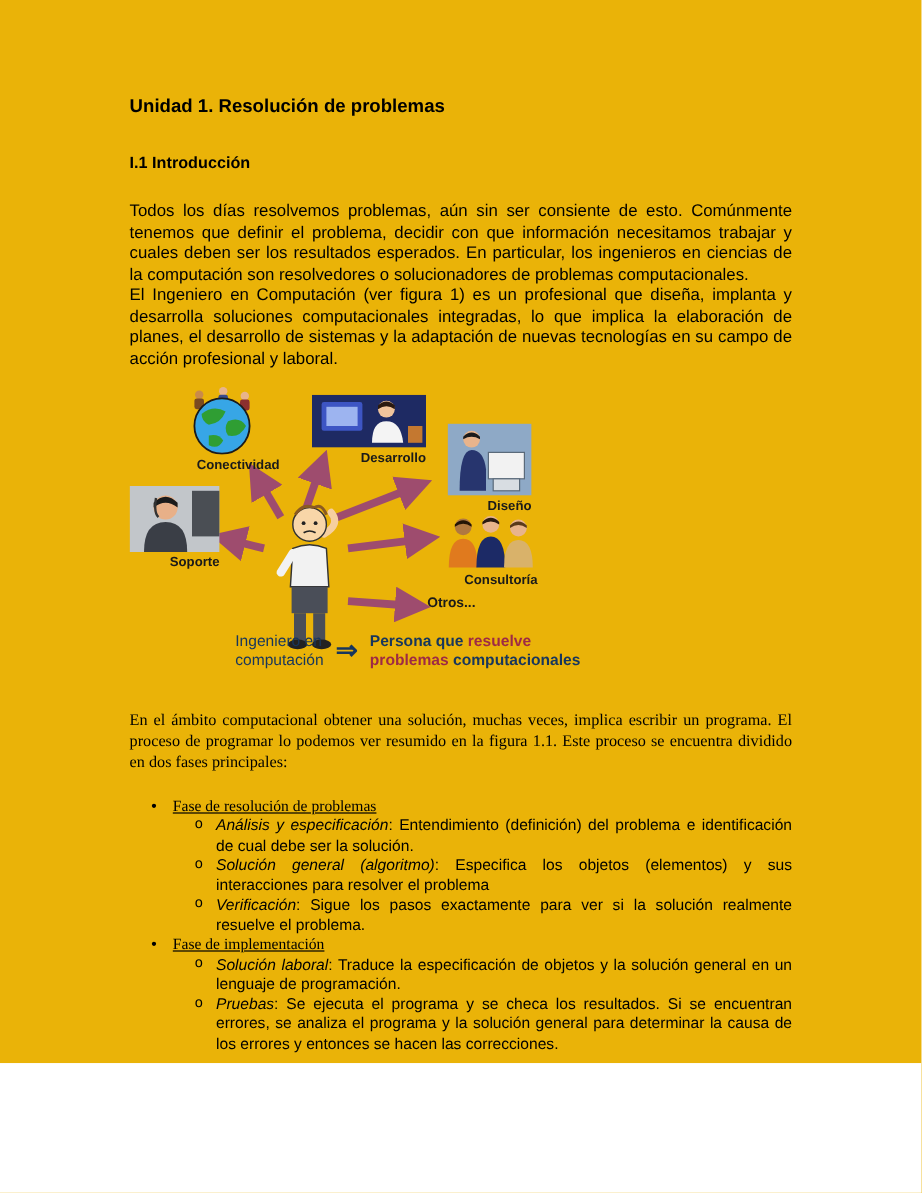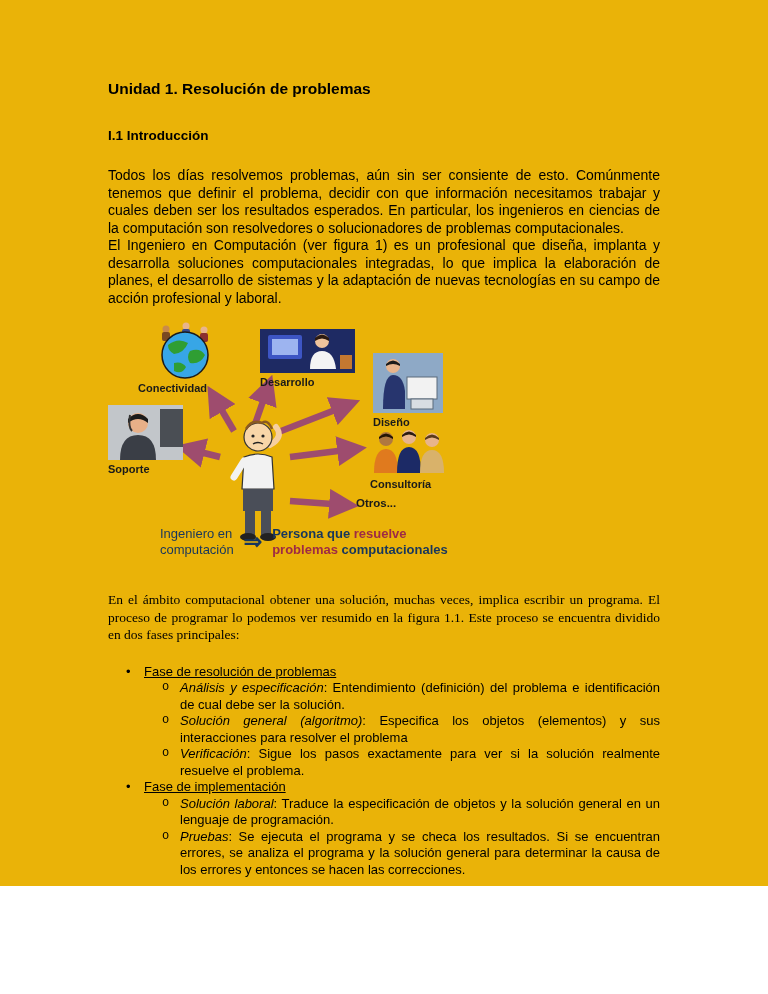--- a/index.html
+++ b/index.html
@@ -37,21 +37,21 @@
     line-height:1.3;
     text-align:justify;
   }
   
   .figure{
     position:relative;
     width:552px;height:252px;
     margin:14px 0 0 0;
   }
   .arrows{position:absolute;left:0;top:0;width:552px;height:252px;pointer-events:none;}
-  .role{position:absolute;text-align:left;}
+  .role{position:absolute;text-align:right;}
   .role svg{display:block;margin:0 auto;}
   .flabel{
     margin-top:3px;
     font-size:11px;font-weight:bold;color:#1a1a1a;
   }
   .role-conectividad{left:30px;top:0;width:95px;}
   .role-desarrollo{left:152px;top:8px;width:95px;}
   .role-diseno{left:265px;top:32px;width:70px;}
   .role-consultoria{left:262px;top:108px;width:78px;}
   .role-soporte{left:0;top:84px;width:75px;}
@@ -59,39 +59,39 @@
   .otros-label{
     position:absolute;left:248px;top:176px;
     font-size:11.5px;font-weight:bold;color:#1a1a1a;
   }
   .caption{
     position:absolute;left:52px;top:205px;
     display:flex;align-items:center;gap:10px;
     white-space:nowrap;
   }
   .caption-left{
-    font-size:13px;color:#17365d;line-height:1.25;
+    font-size:13px;color:#17365d;line-height:1.25;margin-left:36px;
   }
   .caption-arrow{
     font-size:22px;font-weight:bold;color:#17365d;line-height:1;
   }
   .caption-right{
     font-size:13px;font-weight:bold;line-height:1.25;
   }
   .navy{color:#17365d;margin-top:48px;}
   .maroon{color:#9e2a45;}
   
   .list{margin-top:20px;font-size:13px;line-height:1.27;}
   .li{display:flex;}
   .li .marker{flex:0 0 18px;}
   .li .li-text{flex:1;display:block;text-align:justify;}
   .l1{padding-left:18px;}
   .l2{padding-left:54px;}
   .l2 .marker{font-family:"Liberation Mono",monospace;font-size:12px;}
-  .u{text-decoration:underline;}
+  .u{text-decoration:underline;font-family:Liberation Serif, serif;}
   .i{font-style:italic;}
 </style>
 </head>
 <body>
 
 <div class="page">
 
   <h1 class="doc-title">Unidad 1. Resolución de problemas</h1>
 
   <h2 class="section-heading">I.1 Introducción</h2>

